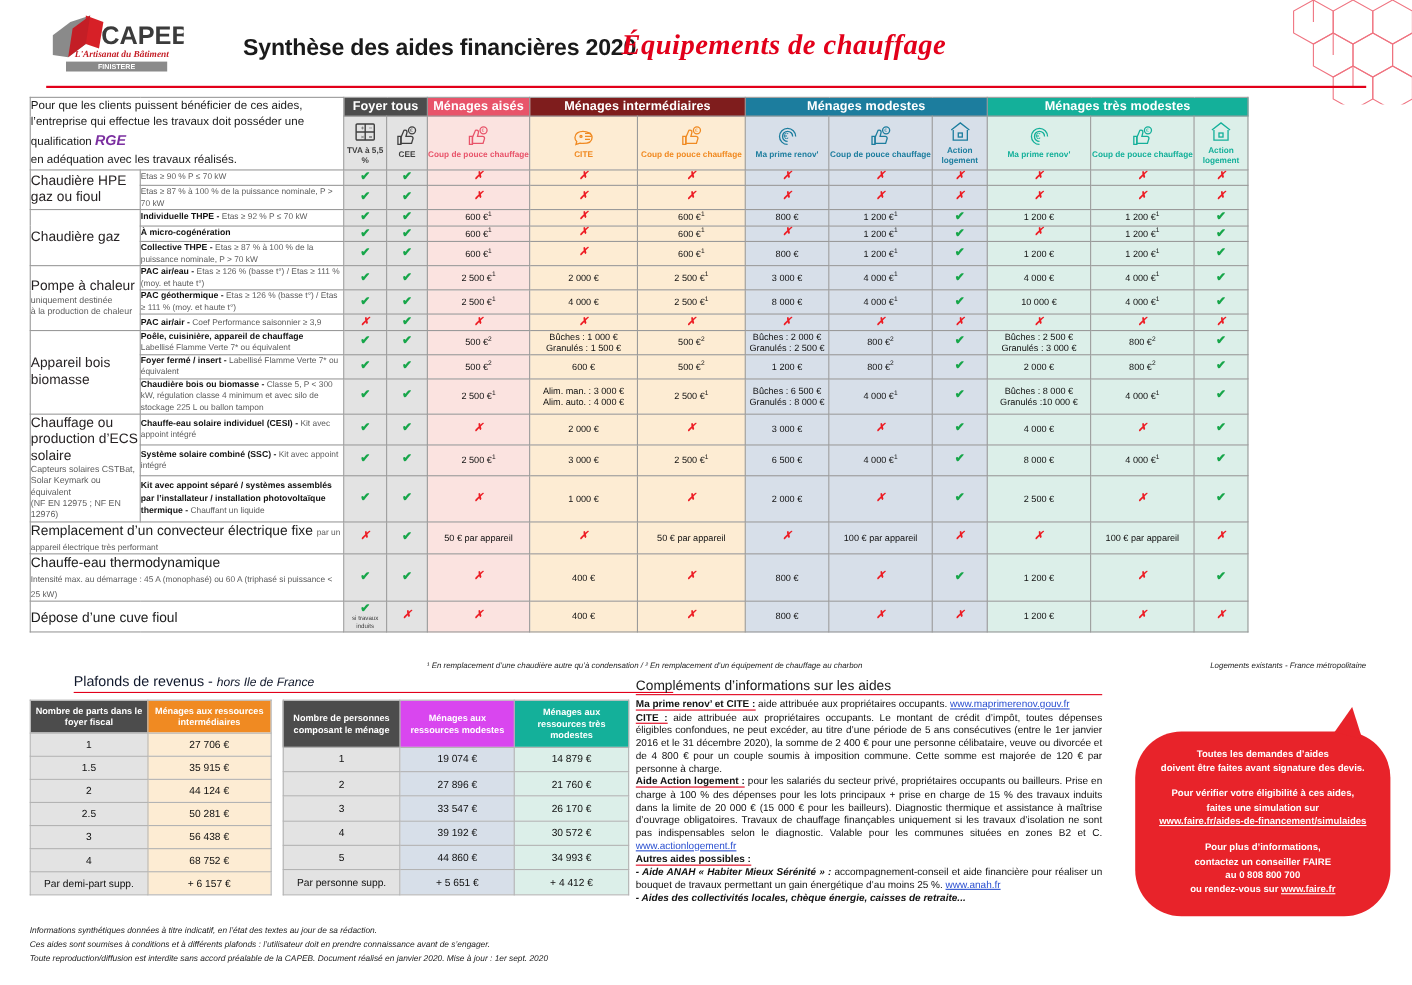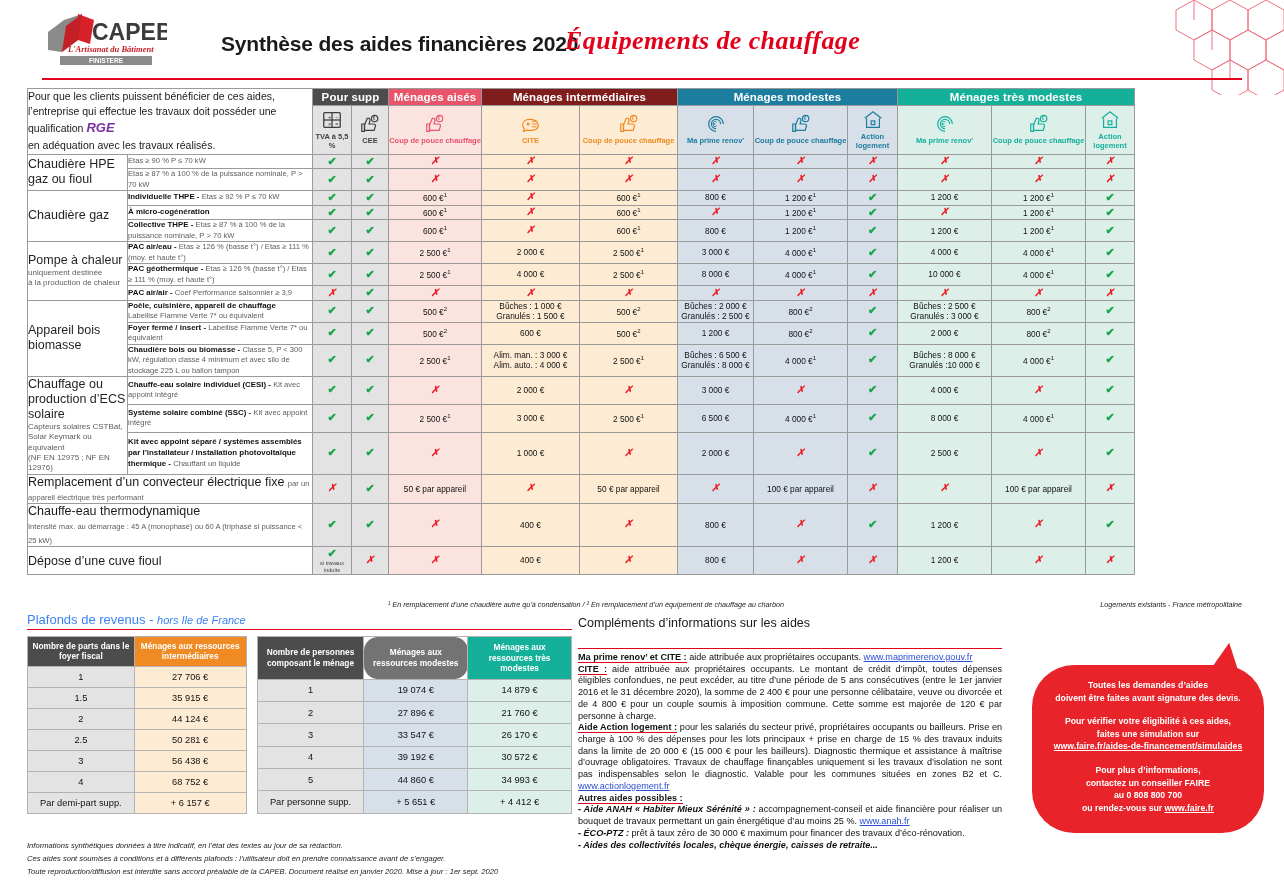--- a/index.html
+++ b/index.html
@@ -73,37 +73,37 @@
   .val { text-align:center; font-size:8.3px; line-height:1.25; font-weight:500; color:#111; padding:3px 2px; }
   .ok  { color:#17a64a; font-weight:bold; font-size:11px; }
   .no  { color:#ed1c24; font-weight:bold; font-size:10px; font-style:italic; }
   .sup { font-size:6px; vertical-align:super; }
   .tiny { display:block; font-size:5.6px; color:#3f3f3f; font-weight:normal; }
 
   .fn-left { position:absolute; left:388px; top:600px; font-size:7.2px; font-style:italic; color:#222; }
   .fn-right { position:absolute; right:42px; top:600px; font-size:7.2px; font-style:italic; color:#222; }
 
   
-  .sec-title { font-size:13px; color:#3b82f6; }
+  .sec-title { font-size:13px; color:#0f172a;margin-left:40px; }
   .sec-title i { font-size:11px; }
   .ul-red { border-bottom:1.5px solid #e2001a; padding-bottom:2px; }
 
   .mini { border-collapse:collapse; }
   .mini td, .mini th { border:1px solid #b3b3b3; text-align:center; }
   .mini th { color:#fff; font-size:8.3px; font-weight:bold; padding:4px 3px; line-height:1.25; }
   .mini td { font-size:9.3px; padding:5px 3px; color:#111; }
   .mh-dark { background:#4c4c4c; }
   .mh-orng { background:#f08a22; }
-  .mh-blue { background:#737373;border-radius:14px; }
+  .mh-blue { background:#d946ef; }
   .mh-teal { background:#14b09a; }
 
   
   .comp { position:absolute; left:578px; top:616px; width:424px; }
   .comp h3 { margin:0 0 3px 0; font-size:12.5px; font-weight:normal; color:#1a1a1a;
-             border-bottom:1.5px solid #e2001a; padding-bottom:18px; }
+             border-bottom:1.5px solid #e2001a; padding-bottom:1px; }
   .comp p { margin:0; font-size:9.1px; line-height:1.29; text-align:justify; color:#111; }
   .comp b { font-weight:bold; border-bottom:1.2px solid #e2001a; }
   .comp a, .lnk { color:#2a4fd0; text-decoration:underline; }
 
   
   .bubble {
     position:absolute; left:1032px; top:665px; width:232px; height:168px;
     background:#e8232a; border-radius:42px; color:#fff; text-align:center;
     font-size:8.7px; line-height:1.45; padding:14px 12px 0 12px; font-weight:bold;
   }
@@ -172,21 +172,21 @@
         <col style="width:49px">
     </colgroup>
 
     <tbody>
         <tr>
       <td rowspan="2" colspan="2" class="intro">
         <span>Pour que les clients puissent bénéficier de ces aides,</span><br>
         <span>l’entreprise qui effectue les travaux doit posséder une qualification </span><span class="rge">RGE</span><br>
         <span>en adéquation avec les travaux réalisés.</span>
       </td>
-      <td colspan="2" class="hdr-cat c-grey" style="height:17px">Pour supp</td>
+      <td colspan="2" class="hdr-cat c-grey" style="height:17px">Foyer tous</td>
       <td class="hdr-cat c-red">Ménages aisés</td>
       <td colspan="2" class="hdr-cat c-orng">Ménages intermédiaires</td>
       <td colspan="3" class="hdr-cat c-blue">Ménages modestes</td>
       <td colspan="3" class="hdr-cat c-teal">Ménages très modestes</td>
     </tr>
 
     <tr>
       <td class="sub-h b-grey t-grey">
         <svg class="icn" viewBox="0 0 24 24" fill="none" stroke="#3f3f3f" stroke-width="1.4">
           <rect x="3" y="4" width="18" height="16" rx="1"></rect>
@@ -644,23 +644,20 @@
     <p>
       <b>Aide Action logement :</b><span> pour les salariés du secteur privé, propriétaires occupants ou bailleurs. Prise en charge à 100 % des dépenses pour les lots principaux + prise en charge de 15 % des travaux induits dans la limite de 20 000 € (15 000 € pour les bailleurs). Diagnostic thermique et assistance à maîtrise d’ouvrage obligatoires. Travaux de chauffage finançables uniquement si les travaux d’isolation ne sont pas indispensables selon le diagnostic. Valable pour les communes situées en zones B2 et C. </span><a class="lnk">www.actionlogement.fr</a>
     </p>
     <p>
       <b>Autres aides possibles :</b>
     </p>
     <p>
       <i style="font-weight:bold">- Aide ANAH « Habiter Mieux Sérénité » : </i><span>accompagnement-conseil et aide financière pour réaliser un bouquet de travaux permettant un gain énergétique d’au moins 25 %. </span><a class="lnk">www.anah.fr</a>
     </p>
     <p>
-      <i style="font-weight:bold">- ÉCO-PTZ : </i><span>prêt à taux zéro de 30 000 € maximum pour financer des travaux d’éco-rénovation.</span>
-    </p>
-    <p>
       <i style="font-weight:bold">- Aides des collectivités locales, chèque énergie, caisses de retraite...</i>
     </p>
   </div>
 
   <div class="bubble">
     <div class="tail"></div>
     <div>Toutes les demandes d’aides</div>
     <div>doivent être faites avant signature des devis.</div>
     <div style="height:11px"></div>
     <div>Pour vérifier votre éligibilité à ces aides,</div>

